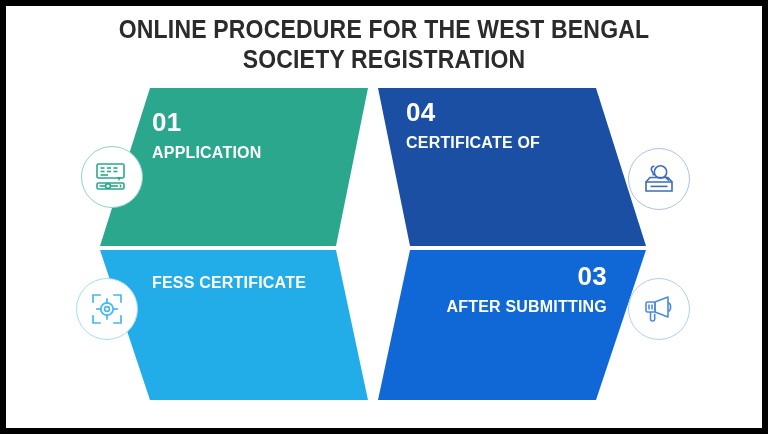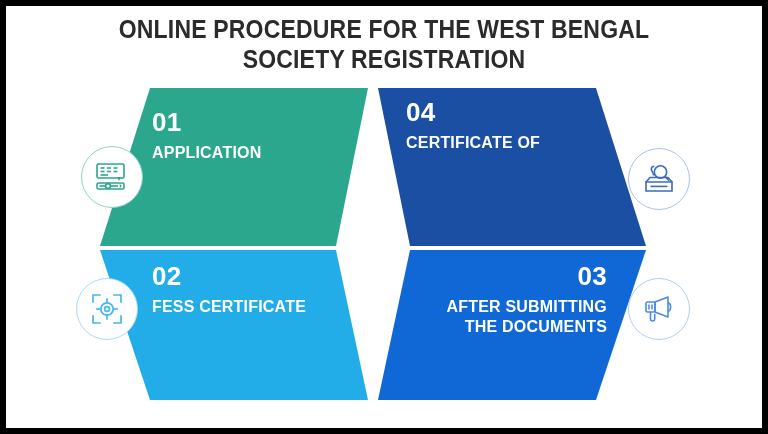--- a/index.html
+++ b/index.html
@@ -133,36 +133,34 @@
 
       <polygon points="404,244 640,244 590,394 372,394" fill="#0F68D6"></polygon>
     </svg>
 
     <div class="panel-text" id="text-step-1">
       <div class="panel-num">01</div>
       <div class="panel-label">APPLICATION</div>
     </div>
 
     <div class="panel-text" id="text-step-2">
-      <div class="panel-num">02</div>
       <div class="panel-label">FESS CERTIFICATE</div>
     </div>
 
     <div class="panel-text" id="text-step-4">
       <div class="panel-num">04</div>
       <div class="panel-label">
         <div>CERTIFICATE OF</div>
       </div>
     </div>
 
     <div class="panel-text" id="text-step-3">
       <div class="panel-num">03</div>
       <div class="panel-label">
         <div>AFTER SUBMITTING</div>
-        <div>THE DOCUMENTS</div>
       </div>
     </div>
 
     <div class="icon-badge" id="icon-badge-1">
       <svg width="34" height="30" viewBox="0 0 34 30">
         <g fill="none" stroke="#2BA78D" stroke-width="1.6">
           <rect x="2" y="2" width="27" height="14" rx="1.5"></rect>
           <line x1="5.5" y1="6" x2="9.5" y2="6"></line>
           <line x1="12" y1="6" x2="16" y2="6"></line>
           <line x1="18.5" y1="6" x2="22.5" y2="6"></line>

